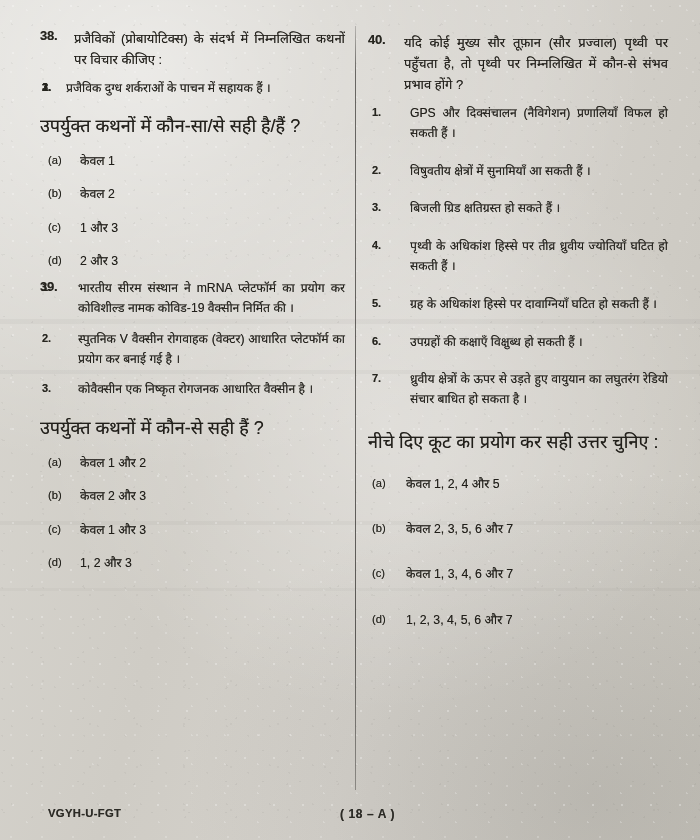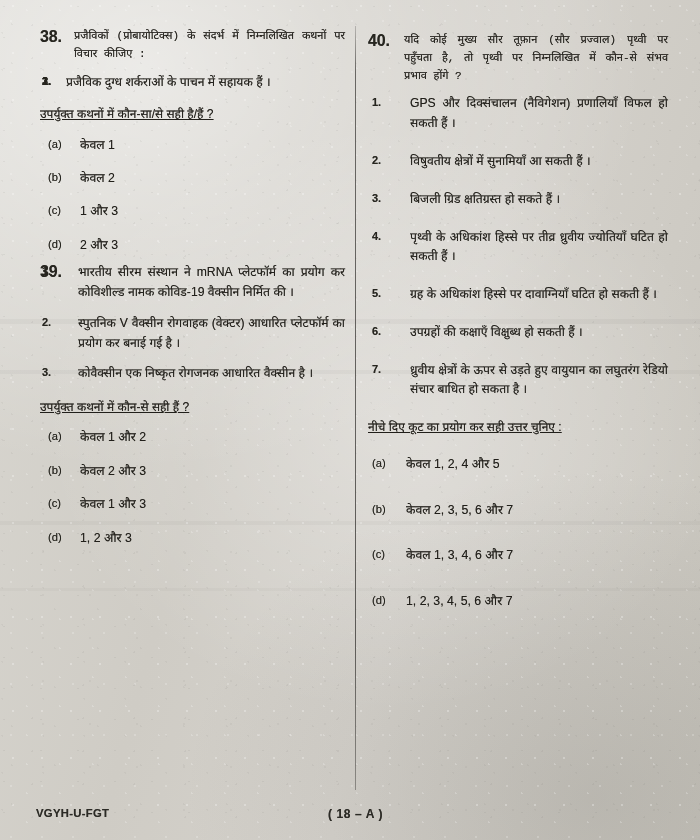--- a/index.html
+++ b/index.html
@@ -81,33 +81,33 @@
 
   .q-head {
     position: relative;
     padding-left: 34px;
   }
   .q-num {
     position: absolute;
     left: 0;
     top: 0;
     font-weight: bold;
-    font-size: 16px;
+    font-size: 13px;
     color: #26251f;
     letter-spacing: -.2px;
   }
   #col-right .q-head { padding-left: 36px; }
 
   .q-text {
-    font-size: 11px;
+    font-size: 13px;
     line-height: 1.62;
     color: #211f1a;
     text-align: justify;
     text-justify: inter-word;
-    font-family: Liberation Mono, monospace;
+    font-family: Liberation Sans, sans-serif;
   }
 
   
   .stmt-list {
     margin: 9px 0 0 0;
     padding: 0;
     list-style: none;
   }
   .stmt {
     position: relative;
@@ -133,24 +133,23 @@
   #col-left #q39 .stmt-num { left: 2px; }
   
   #col-right .stmt      { padding-left: 42px; margin-bottom: 18px; }
   #col-right .stmt-num  { left: 4px; }
 
   .stmt:last-child { margin-bottom: 0; }
 
   
   .prompt {
     margin-top: 13px;
-    font-size: 12px;
+    font-size: 18px;
     line-height: 1.6;
     color: #211f1a;
-    text-decoration: underline;
   }
   #col-left #q39 .prompt { margin-top: 14px; }
   #col-right .prompt     { margin-top: 14px; }
 
   
   .options {
     margin: 11px 0 0 0;
     padding: 0;
     list-style: none;
   }
@@ -170,21 +169,21 @@
     color: #26251f;
   }
   #col-right .options { margin-top: 18px; }
   #col-right .option  { margin-bottom: 27px; padding-left: 38px; }
   #col-right .opt-key { left: 4px; }
   .option:last-child { margin-bottom: 0; }
 
   
   #footer {
     position: absolute;
-    left: 36px;
+    left: 48px;
     right: 40px;
     bottom: 17px;
     height: 16px;
   }
   #paper-code {
     position: absolute;
     left: 0;
     top: 0;
     font-size: 11.3px;
     font-weight: bold;

